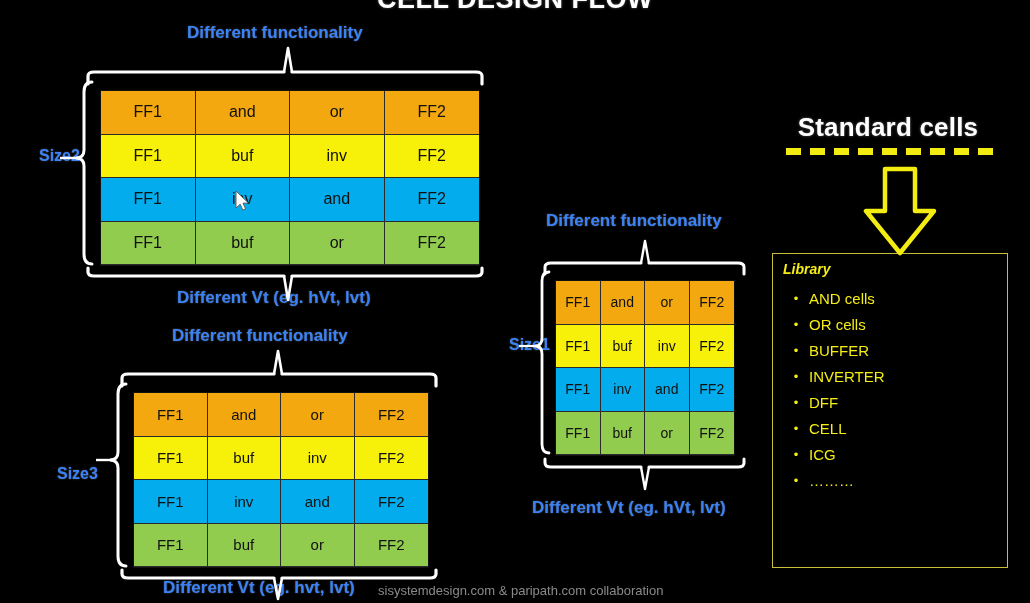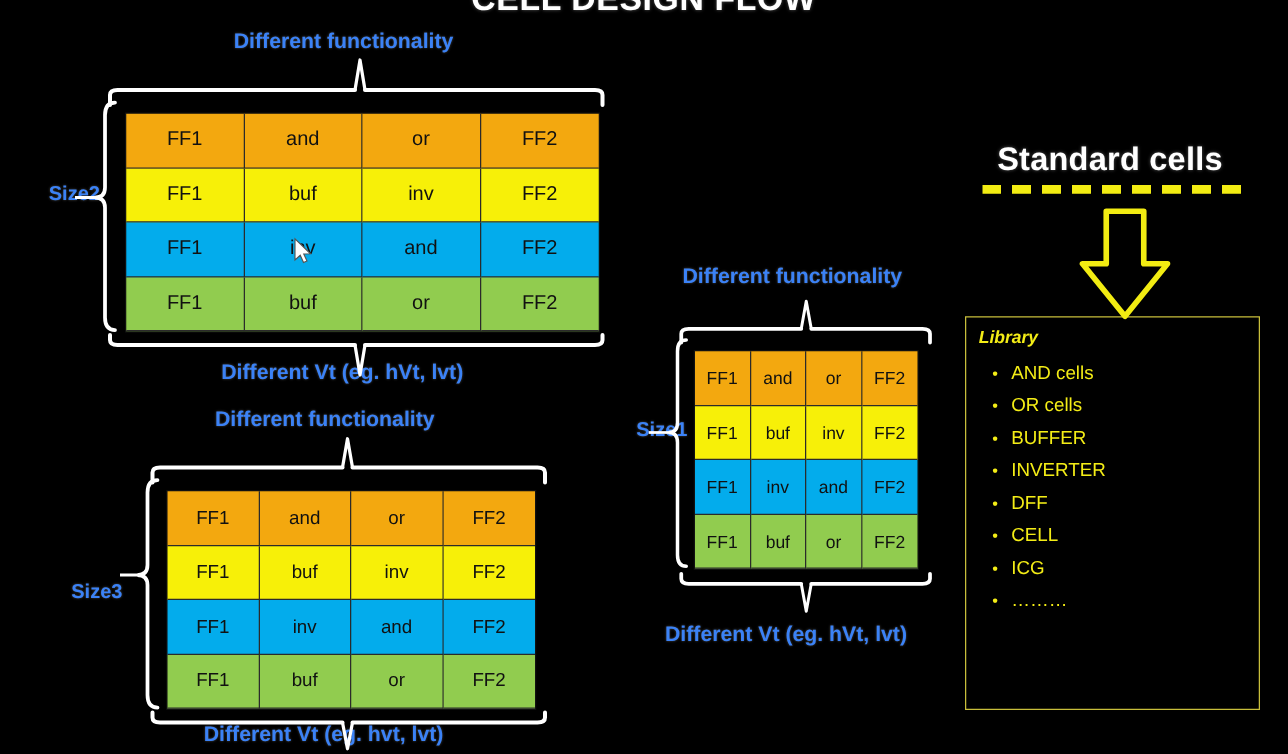--- a/index.html
+++ b/index.html
@@ -230,14 +230,15 @@
 
     <g>
       <path d="M885,169 L915,169 L915,211 L934,211 L900,253 L866,211 L885,211 Z" fill="none" stroke="#F2EC12" stroke-width="4.5" stroke-linejoin="round"></path>
     </g>
 
     <g transform="translate(236,191)">
       <path d="M0,0 L0,17 L4.2,13.2 L6.8,19 L9.6,17.8 L7,12.2 L12.4,12 Z" fill="#ffffff" stroke="#555555" stroke-width="0.9"></path>
     </g>
   </svg>
 
+  <div class="watermark">sisystemdesign.com &amp; paripath.com collaboration</div>
 
 </div>
 
 </body></html>

